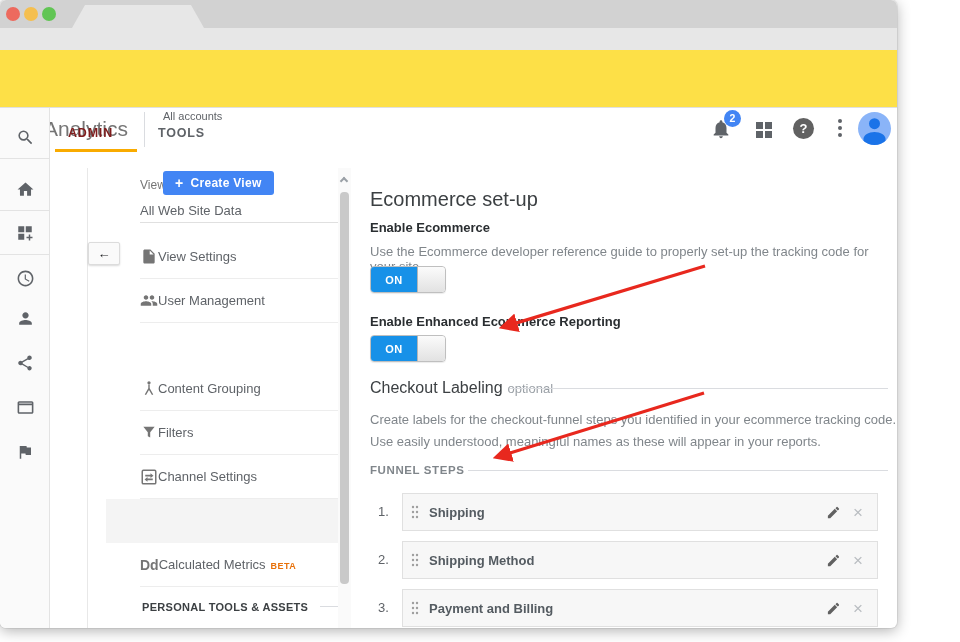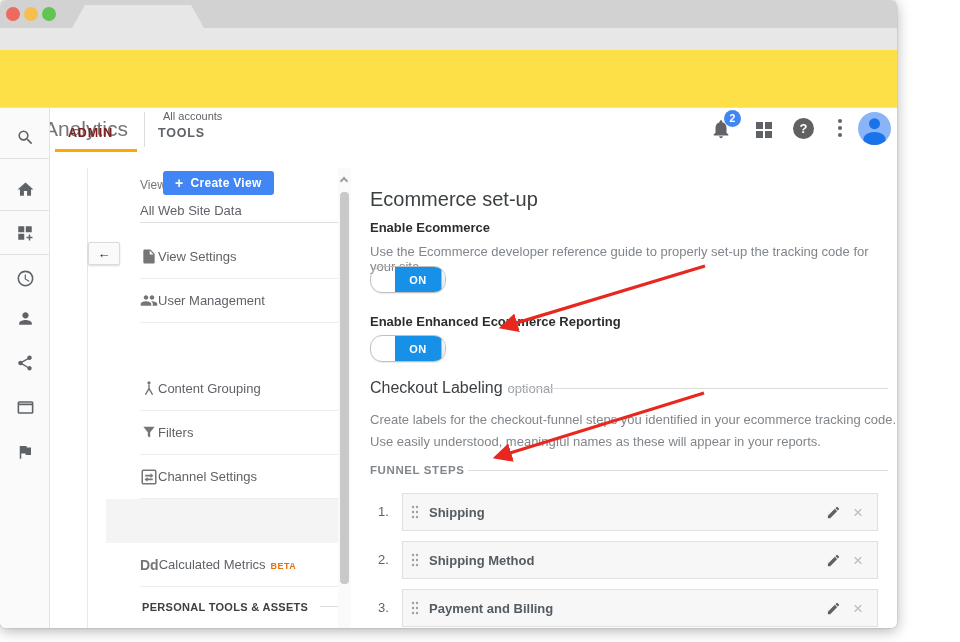--- a/index.html
+++ b/index.html
@@ -64,22 +64,22 @@
   
   .sb-track { position:absolute; left:338px; top:168px; width:13px; height:460px; background:#fafafa; }
   .sb-up { position:absolute; left:341px; top:178px; width:6px; height:6px; border-right:2px solid #9aa0a6;
            border-bottom:2px solid #9aa0a6; transform:rotate(-135deg); }
   .sb-thumb { position:absolute; left:340px; top:192px; width:9px; height:392px; background:#c9c9c9; border-radius:4px; cursor:pointer; }
 
   
   .main-title { position:absolute; left:370px; top:188px; font-size:20px; color:#3c4043; }
   .bold-label { position:absolute; left:370px; font-size:13px; font-weight:bold; color:#2a2e31; }
   .gray-text { position:absolute; left:370px; font-size:13px; color:#80868b; }
-  .toggle { position:absolute; left:370px; width:76px; height:27px; border:1px solid #bfbfbf; border-radius:12px;
-            display:flex; overflow:hidden; cursor:pointer; box-shadow:0 1px 1px rgba(0,0,0,.08);padding-left:24px; }
+  .toggle { position:absolute; left:370px; width:76px; height:27px; border:1px solid #bfbfbf; border-radius:4px;
+            display:flex; overflow:hidden; cursor:pointer; box-shadow:0 1px 1px rgba(0,0,0,.08); }
   .toggle-on { width:46px; background:#1791e8; color:#fff; font-size:11px; font-weight:bold; letter-spacing:.4px;
                display:flex; align-items:center; justify-content:center; }
   .toggle-knob { flex:1; background:linear-gradient(#fbfbfb,#e2e2e2); border-left:1px solid #b5b5b5; border-radius:0 3px 3px 0; }
   .sub-title { position:absolute; left:370px; top:379px; font-size:16px; color:#3c4043; }
   .optional { font-size:13px; color:#9aa0a6; margin-left:5px; }
   .hdiv { position:absolute; height:1px; background:#dadce0; }
   .funnel-hdr { position:absolute; left:370px; top:464px; font-size:11.5px; font-weight:bold; color:#80868b; letter-spacing:.6px; }
   .step-num { position:absolute; left:378px; width:18px; font-size:13px; color:#5f6368; }
   .step-box { position:absolute; left:402px; width:476px; height:38px; background:#f7f7f7; border:1px solid #e0e0e0;
               display:flex; align-items:center; }

